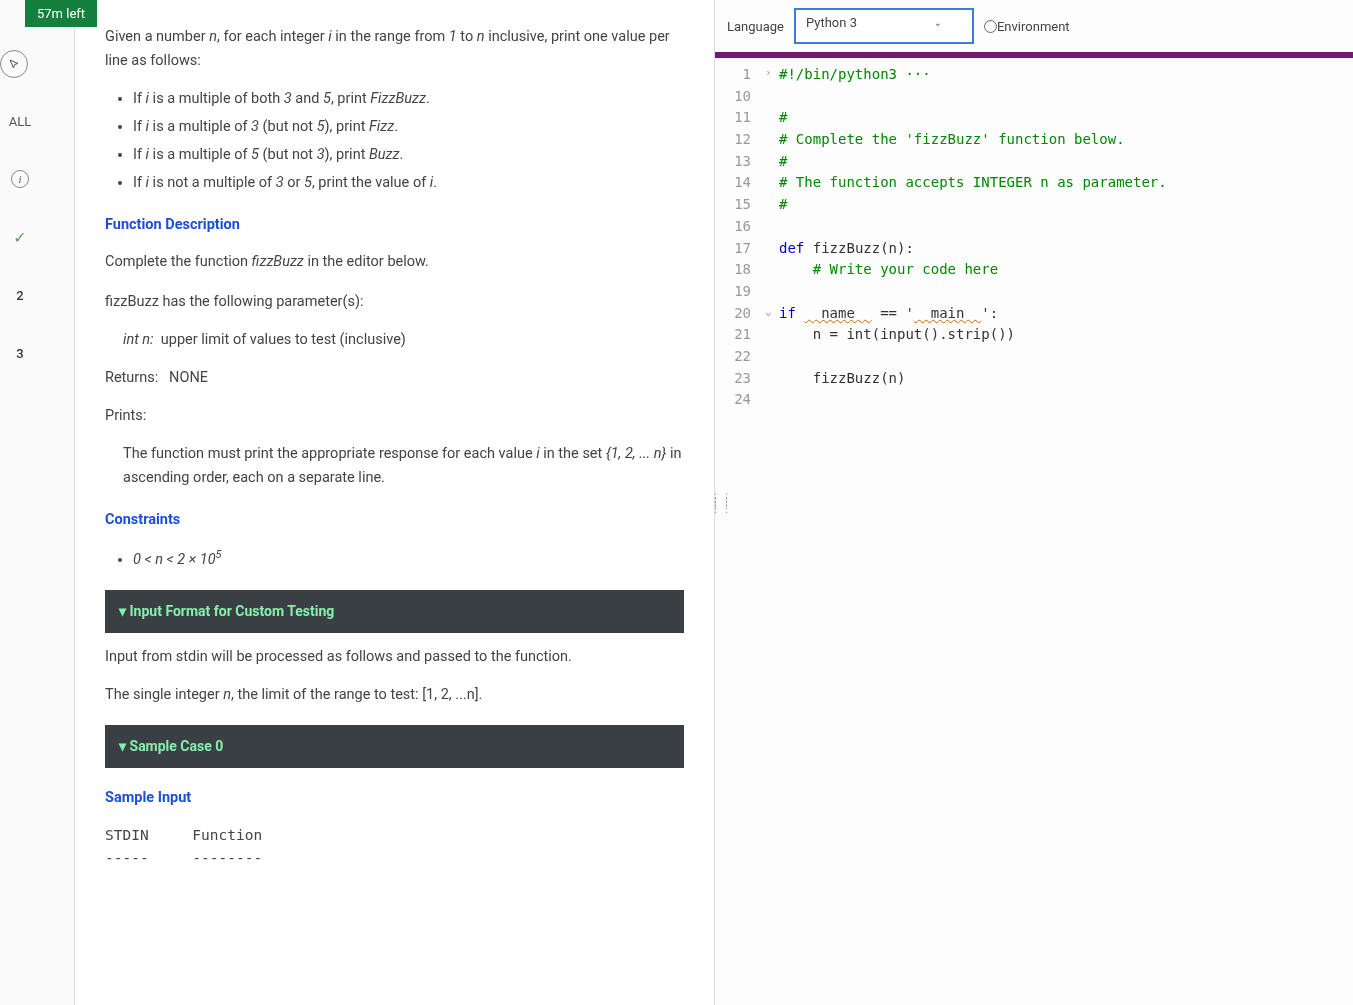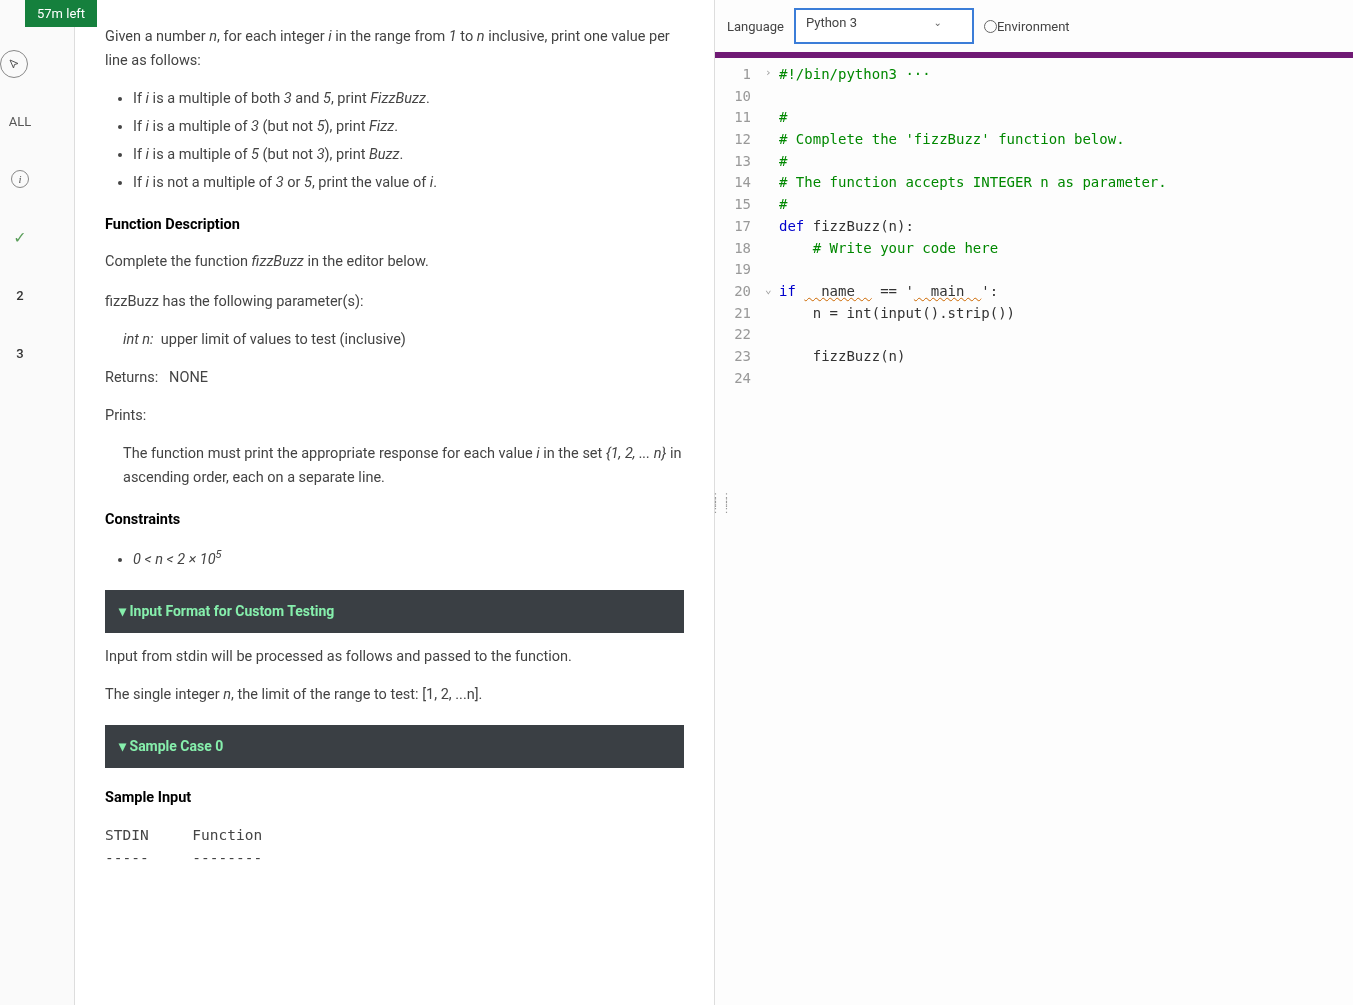--- a/index.html
+++ b/index.html
@@ -77,21 +77,21 @@
     .problem-body p { margin-bottom: 14px; }
     .problem-body em { font-style: italic; }
     .problem-body ul {
       margin: 8px 0 16px 28px;
     }
     .problem-body ul li { margin-bottom: 4px; }
     .section-heading {
       font-weight: 700;
       margin-top: 18px;
       margin-bottom: 6px;
-      color: #000000;
+      color: #1d4ed8;
     }
     .indent { margin-left: 18px; }
     .collapsible-header {
       background: #3a3f44;
       color: #86efac;
       padding: 10px 14px;
       font-weight: 700;
       margin-top: 18px;
       margin-bottom: 12px;
       cursor: pointer;
@@ -267,20 +267,21 @@
     </div>
 
     <div class="editor" id="editor">
         <div class="code-line"><span class="gutter">1</span><span class="fold-mark">›</span><span class="line-content tok-comment">#!/bin/python3 ···</span></div>
         <div class="code-line"><span class="gutter">10</span><span class="fold-mark"></span><span class="line-content"></span></div>
         <div class="code-line"><span class="gutter">11</span><span class="fold-mark"></span><span class="line-content tok-comment">#</span></div>
         <div class="code-line"><span class="gutter">12</span><span class="fold-mark"></span><span class="line-content tok-comment"># Complete the 'fizzBuzz' function below.</span></div>
         <div class="code-line"><span class="gutter">13</span><span class="fold-mark"></span><span class="line-content tok-comment">#</span></div>
         <div class="code-line"><span class="gutter">14</span><span class="fold-mark"></span><span class="line-content tok-comment"># The function accepts INTEGER n as parameter.</span></div>
         <div class="code-line"><span class="gutter">15</span><span class="fold-mark"></span><span class="line-content tok-comment">#</span></div>
+        <div class="code-line"><span class="gutter">16</span><span class="fold-mark"></span><span class="line-content"></span></div>
         <div class="code-line"><span class="gutter">17</span><span class="fold-mark"></span><span class="line-content"><span class="tok-keyword">def</span> <span class="tok-def">fizzBuzz(n):</span></span></div>
         <div class="code-line"><span class="gutter">18</span><span class="fold-mark"></span><span class="line-content">    <span class="tok-comment"># Write your code here</span></span></div>
         <div class="code-line"><span class="gutter">19</span><span class="fold-mark"></span><span class="line-content"></span></div>
         <div class="code-line"><span class="gutter">20</span><span class="fold-mark">⌄</span><span class="line-content"><span class="tok-keyword">if</span> <span class="tok-underline-err">  name  </span> == '<span class="tok-underline-err">  main  </span>':</span></div>
         <div class="code-line"><span class="gutter">21</span><span class="fold-mark"></span><span class="line-content">    n = int(input().strip())</span></div>
         <div class="code-line"><span class="gutter">22</span><span class="fold-mark"></span><span class="line-content"></span></div>
         <div class="code-line"><span class="gutter">23</span><span class="fold-mark"></span><span class="line-content">    fizzBuzz(n)</span></div>
         <div class="code-line"><span class="gutter">24</span><span class="fold-mark"></span><span class="line-content"></span></div>
       </div>
   </div>

